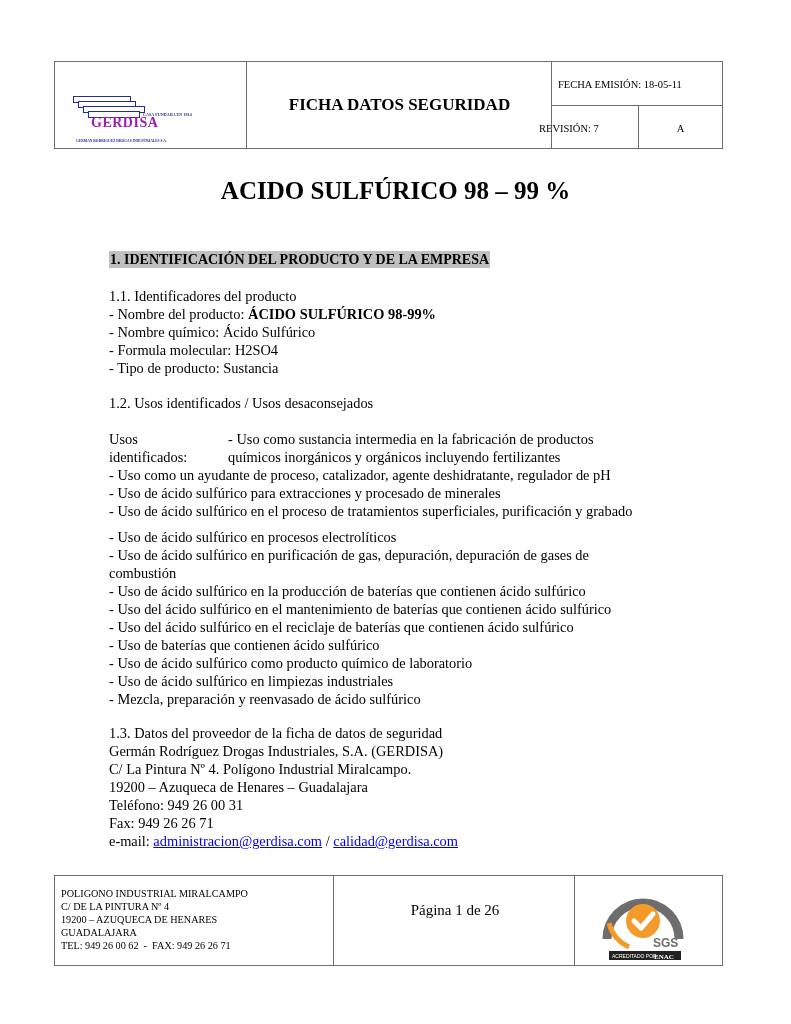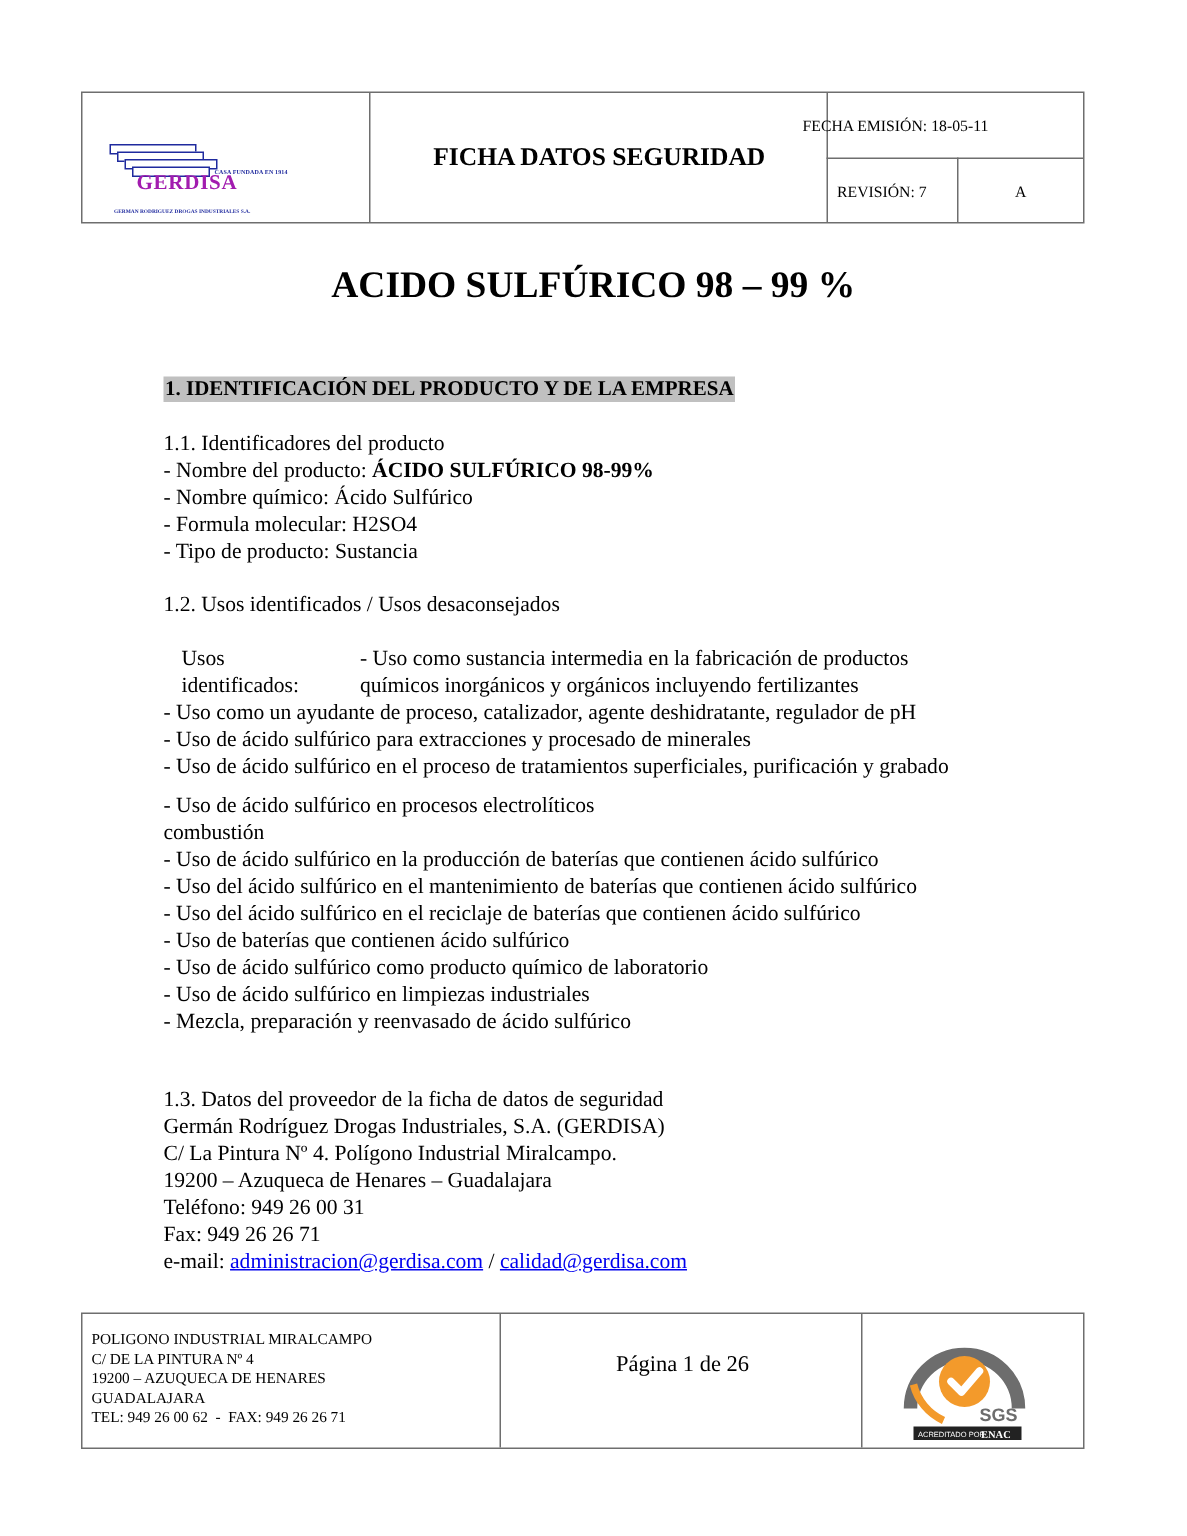--- a/index.html
+++ b/index.html
@@ -25,21 +25,21 @@
 
   
   .doc-title { left: 0; width: 791px; top: 177px; text-align: center; font-weight: bold; font-size: 25px; }
   .sec-head { left: 109px; top: 251px; background: #c0c0c0; font-weight: bold; font-size: 14px; line-height: 17px; padding: 0 1px; white-space: nowrap; }
   .txt { font-size: 14.4px; line-height: 18px; white-space: nowrap; }
   .bold { font-weight: bold; }
   .sub-head { font-weight: normal; font-size: 14.4px; }
   .link { color: #0000ee; text-decoration: underline; }
 
   .uses-table { left: 109px; top: 430px; width: 520px; }
-  .uses-row { display: flex; font-size: 14.4px; line-height: 18px; margin-left: 12px; }
+  .uses-row { display: flex; font-size: 14.4px; line-height: 18px; }
   .uses-label { width: 119px; }
 
   
   .ftr { left: 54px; top: 875px; width: 669px; height: 91px; border: 1.5px solid #6e6e6e; box-sizing: border-box; }
   .ftr .vline { position: absolute; top: 0; bottom: 0; width: 0; border-left: 1.5px solid #6e6e6e; }
   .ftr-addr { position: absolute; left: 6px; top: 11px; font-size: 10.2px; line-height: 13px; white-space: nowrap; }
   .ftr-page { position: absolute; left: 280px; width: 240px; top: 26px; text-align: center; font-size: 15px; }
   .sgs { position: absolute; left: 540px; top: 5px; width: 98px; height: 80px; }
 </style>
 </head>
@@ -57,22 +57,22 @@
       <div class="logo-bar" style="left:5px; top:5px; width:56px;"></div>
       <div class="logo-bar" style="left:10px; top:10px; width:60px;"></div>
       <div class="logo-bar" style="left:15px; top:15px; width:50px;"></div>
     </div>
     <div class="logo-founded">CASA FUNDADA EN 1914</div>
     <div class="logo-name">GERDISA</div>
     <div class="logo-sub">GERMAN RODRIGUEZ DROGAS INDUSTRIALES S.A.</div>
   </div>
 
   <div class="hdr-title">FICHA DATOS SEGURIDAD</div>
-  <div class="meta" style="left:480px; top:17px;">FECHA EMISIÓN: 18-05-11</div>
-  <div class="meta" style="left:503px; top:61px;">REVISIÓN: 7</div>
+  <div class="meta" style="left:503px; top:17px;">FECHA EMISIÓN: 18-05-11</div>
+  <div class="meta" style="left:484px; top:61px;">REVISIÓN: 7</div>
   <div class="meta" style="left:584px; width:83px; text-align:center; top:61px;">A</div>
 </div>
 
 <div class="abs doc-title">ACIDO SULFÚRICO 98 – 99 %</div>
 
 <div class="abs sec-head">1. IDENTIFICACIÓN DEL PRODUCTO Y DE LA EMPRESA</div>
 
 <div class="abs" style="left:109px; top:287px;">
   <div class="txt sub-head">1.1. Identificadores del producto</div>
   <div class="txt"><span>- Nombre del producto: </span><span class="bold">ÁCIDO SULFÚRICO 98-99%</span></div>
@@ -95,20 +95,21 @@
 </div>
 
 <div class="abs" style="left:109px; top:466px;">
   <div class="txt">- Uso como un ayudante de proceso, catalizador, agente deshidratante, regulador de pH</div>
   <div class="txt">- Uso de ácido sulfúrico para extracciones y procesado de minerales</div>
   <div class="txt">- Uso de ácido sulfúrico en el proceso de tratamientos superficiales, purificación y grabado</div>
 </div>
 
 <div class="abs" style="left:109px; top:528px;">
   <div class="txt">- Uso de ácido sulfúrico en procesos electrolíticos</div>
+  <div class="txt">- Uso de ácido sulfúrico en purificación de gas, depuración, depuración de gases de</div>
   <div class="txt">combustión</div>
   <div class="txt">- Uso de ácido sulfúrico en la producción de baterías que contienen ácido sulfúrico</div>
   <div class="txt">- Uso del ácido sulfúrico en el mantenimiento de baterías que contienen ácido sulfúrico</div>
   <div class="txt">- Uso del ácido sulfúrico en el reciclaje de baterías que contienen ácido sulfúrico</div>
   <div class="txt">- Uso de baterías que contienen ácido sulfúrico</div>
   <div class="txt">- Uso de ácido sulfúrico como producto químico de laboratorio</div>
   <div class="txt">- Uso de ácido sulfúrico en limpiezas industriales</div>
   <div class="txt">- Mezcla, preparación y reenvasado de ácido sulfúrico</div>
 </div>
 

